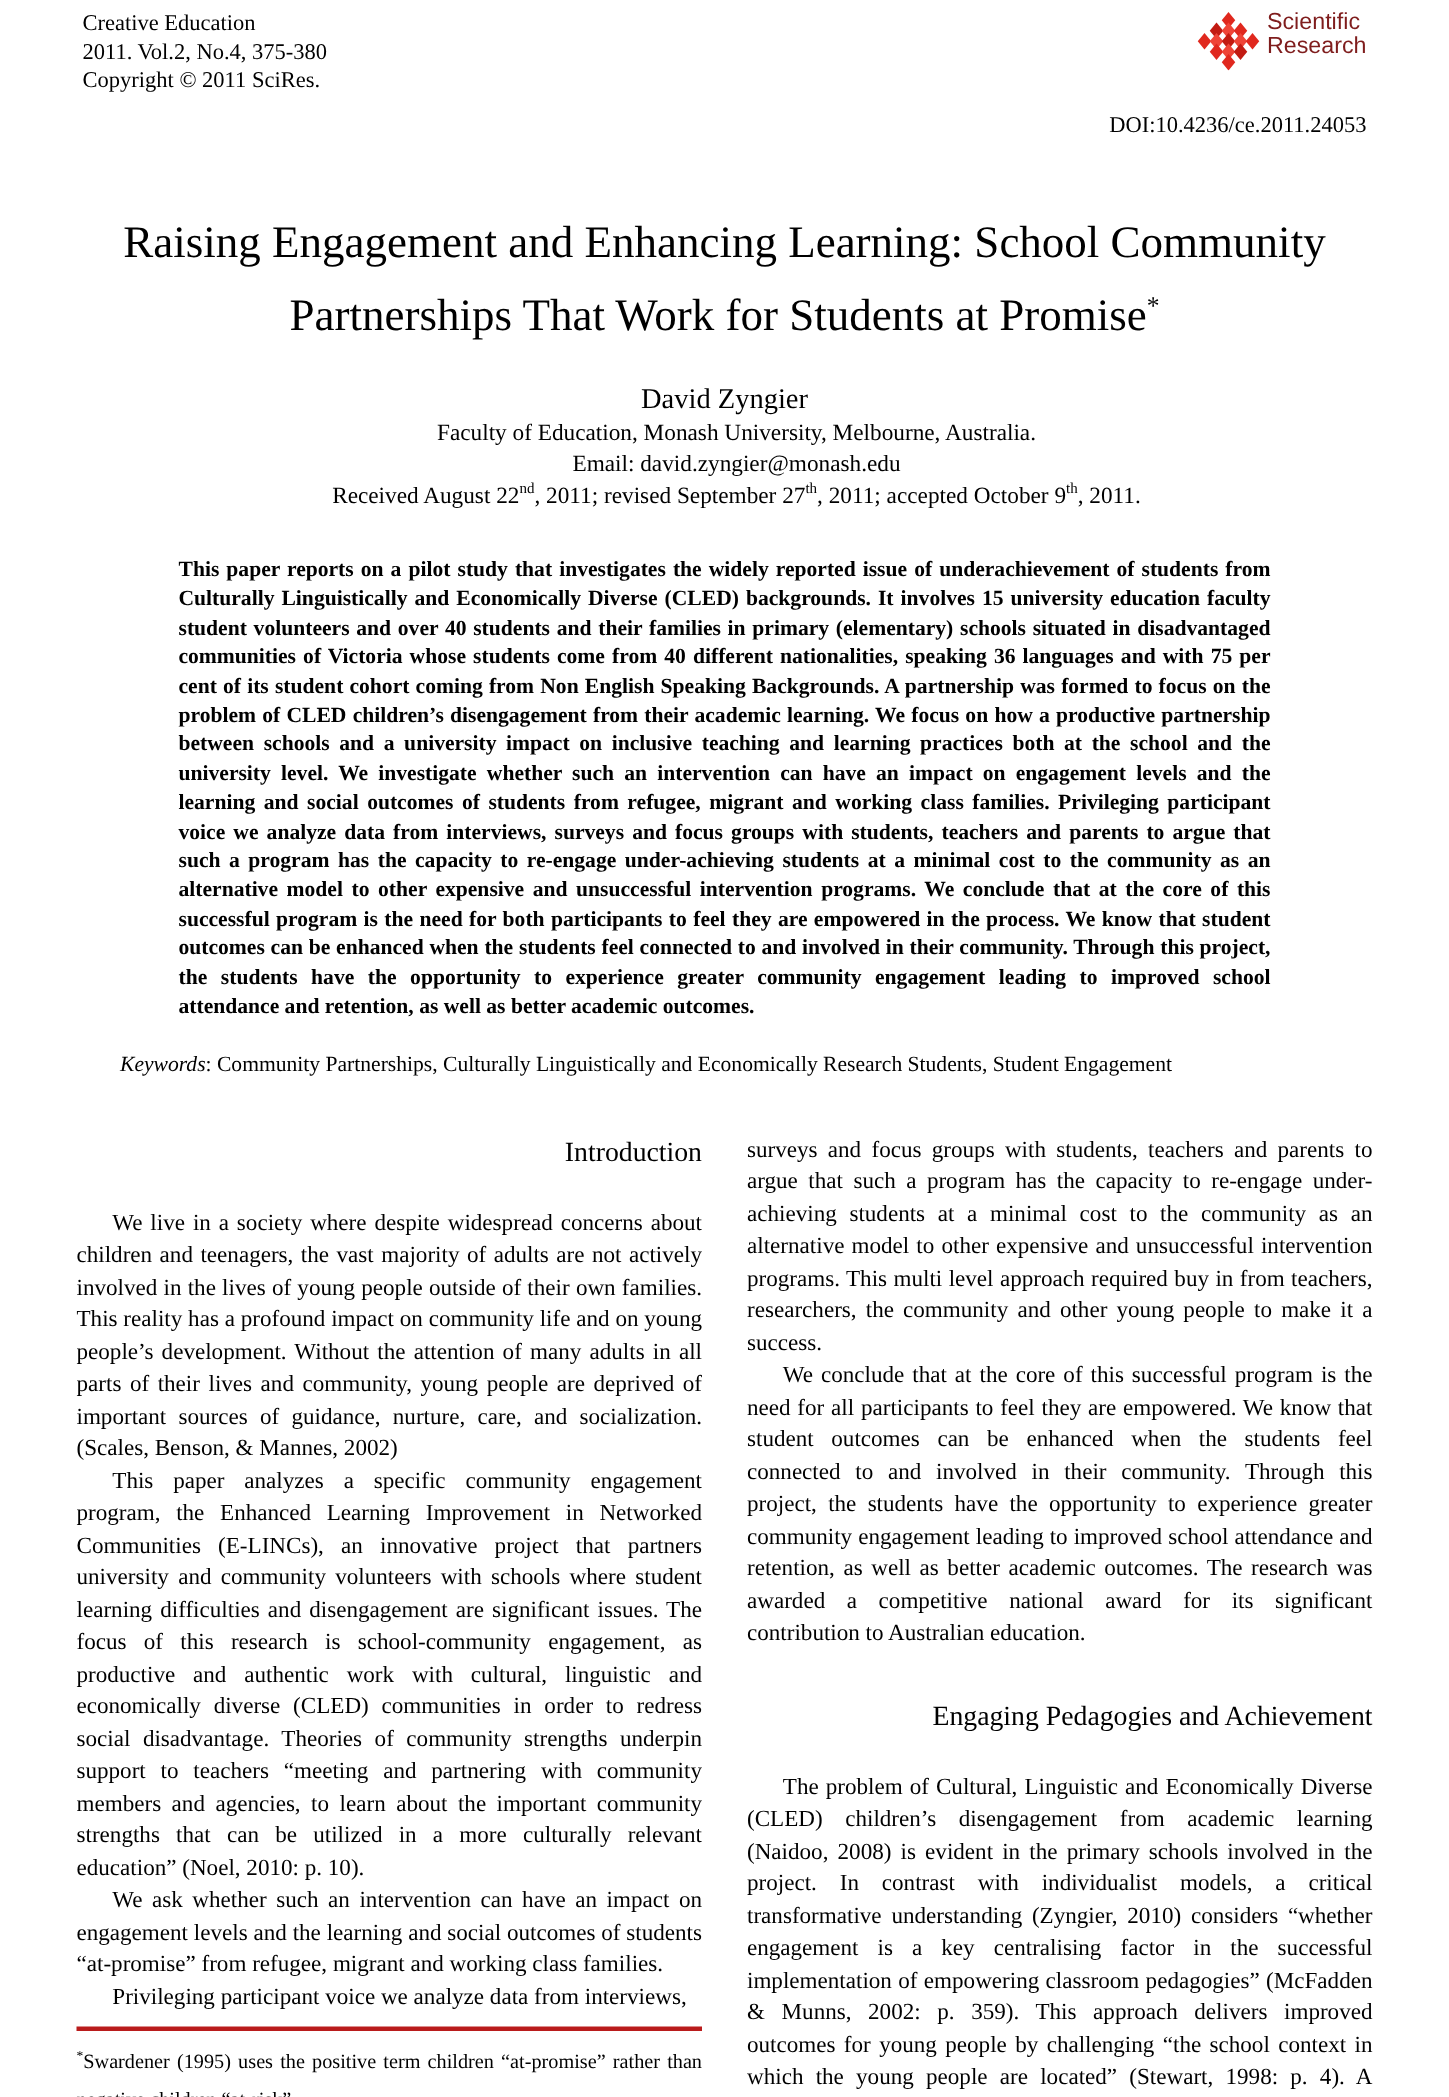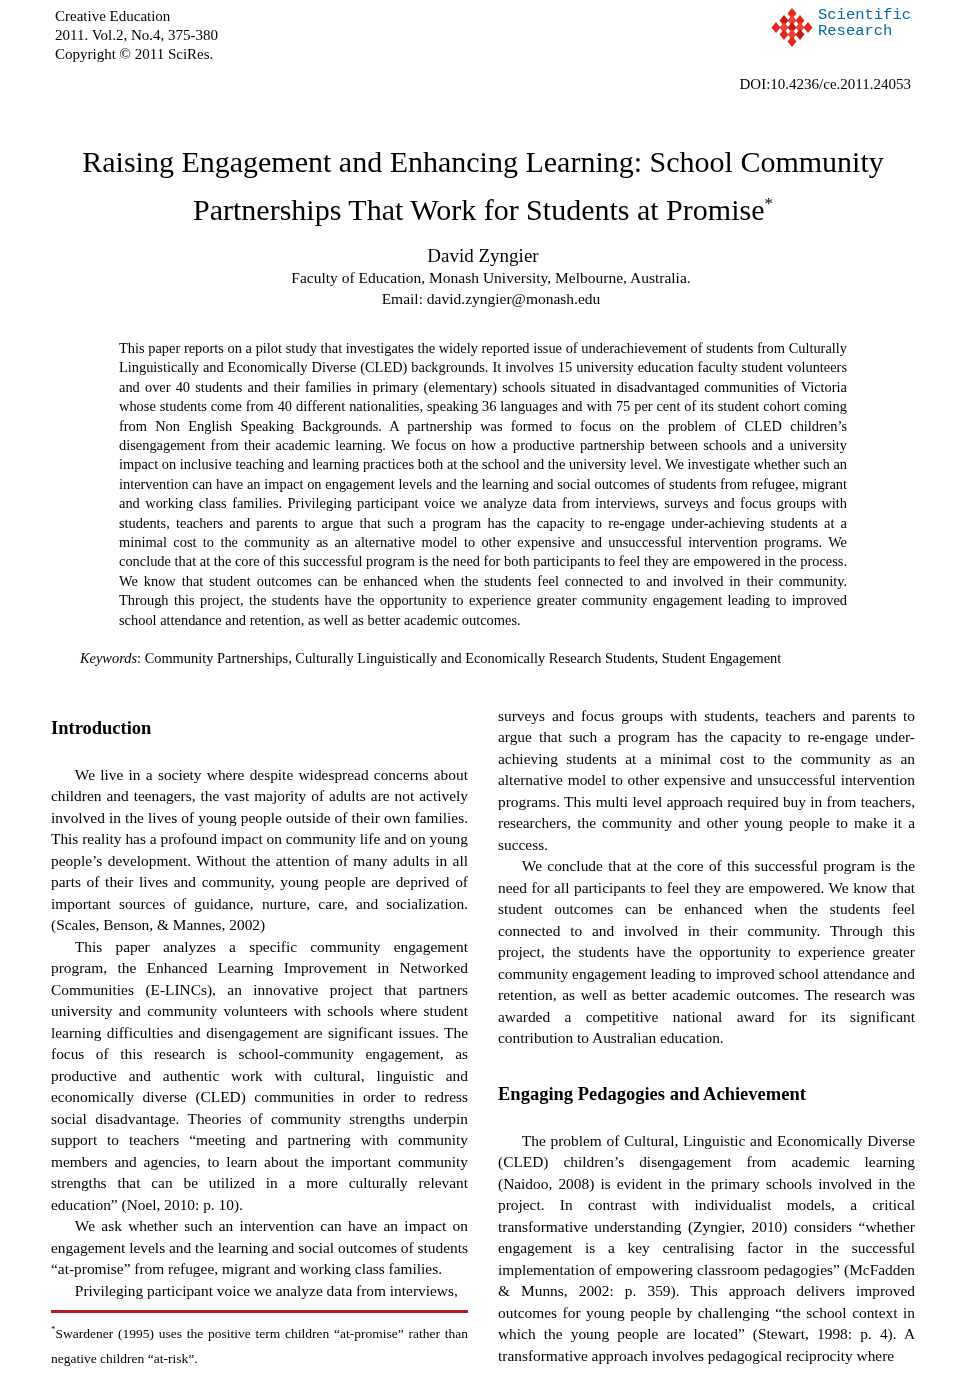--- a/index.html
+++ b/index.html
@@ -16,46 +16,47 @@
   .header {
     display:flex;
     justify-content:space-between;
     align-items:flex-start;
     padding:7px 8px 0 8px;
   }
   .header-left { font-size:15px; line-height:19px; }
   .header-right { text-align:right; }
   .logo-row { display:flex; align-items:flex-start; gap:5px; justify-content:flex-end; }
   .logo-text {
-    font-family:Liberation Mono, monospace;
+    font-family:Liberation Sans, sans-serif;
     font-size:15.5px; line-height:16px;
-    color:#0369a1;
+    color:#7f1d1d;
     text-align:left;
   }
   .doi { font-size:15px; margin-top:29px; }
   
   .title {
     margin:48px 0 0 0;
     text-align:center;
     font-size:30px;
     line-height:42px;
     font-weight:normal;
   }
   .title sup { font-size:17px; }
-  .author-block { text-align:center; margin-top:13px; }
+  .author-block { text-align:center; margin-top:23px; }
   .author-name { font-size:19px; line-height:23px; }
   .affiliation, .email, .received { font-size:15.5px; line-height:21px;padding-left:16px; }
   sup.small { font-size:10px; vertical-align:super; line-height:0; }
   
   .abstract {
     width:728px;
     margin:30px auto 0 auto;
     font-size:14.4px;
     line-height:19.4px;
     text-align:justify;
+    font-weight:bold;
   }
   .keywords {
     width:728px;
     margin:19px auto 0 auto;
     font-size:14.4px;
     line-height:19.4px;
     padding-left:78px;
     text-indent:-78px;
     text-align:left;
   }
@@ -68,23 +69,23 @@
     margin-top:36px;
   }
   .col {
     width:464px;
     font-size:15.4px;
     line-height:21.5px;
     text-align:justify;
   }
   .col h2 {
     font-size:18.5px;
-    font-weight:bold;
-    text-align:left;
-    margin:12px 0 25px 0;
+    font-weight:normal;
+    text-align:right;
+    margin:2px 0 25px 0;
     line-height:22px;
   }
   .col h2.second { margin-top:34px; }
   .col p { margin:0; }
   .col p.indent { text-indent:1.55em; }
   .footnote {
     margin-top:9px;
     border-top:3px solid #b91c1c;
     padding-top:4px;
     font-size:13.5px;
@@ -134,20 +135,21 @@
 
   <h1 class="title">
     <span>Raising Engagement and Enhancing Learning: School Community</span><br>
     <span>Partnerships That Work for Students at Promise</span><sup>*</sup>
   </h1>
 
   <div class="author-block">
     <div class="author-name">David Zyngier</div>
     <div class="affiliation">Faculty of Education, Monash University, Melbourne, Australia.</div>
     <div class="email">Email: david.zyngier@monash.edu</div>
+    <div class="received"><span>Received August 22</span><sup class="small">nd</sup><span>, 2011; revised September 27</span><sup class="small">th</sup><span>, 2011; accepted October 9</span><sup class="small">th</sup><span>, 2011.</span></div>
   </div>
 
   <div class="abstract">This paper reports on a pilot study that investigates the widely reported issue of underachievement of students from Culturally Linguistically and Economically Diverse (CLED) backgrounds. It involves 15 university education faculty student volunteers and over 40 students and their families in primary (elementary) schools situated in disadvantaged communities of Victoria whose students come from 40 different nationalities, speaking 36 languages and with 75 per cent of its student cohort coming from Non English Speaking Backgrounds. A partnership was formed to focus on the problem of CLED children’s disengagement from their academic learning. We focus on how a productive partnership between schools and a university impact on inclusive teaching and learning practices both at the school and the university level. We investigate whether such an intervention can have an impact on engagement levels and the learning and social outcomes of students from refugee, migrant and working class families. Privileging participant voice we analyze data from interviews, surveys and focus groups with students, teachers and parents to argue that such a program has the capacity to re-engage under-achieving students at a minimal cost to the community as an alternative model to other expensive and unsuccessful intervention programs. We conclude that at the core of this successful program is the need for both participants to feel they are empowered in the process. We know that student outcomes can be enhanced when the students feel connected to and involved in their community. Through this project, the students have the opportunity to experience greater community engagement leading to improved school attendance and retention, as well as better academic outcomes.</div>
 
   <div class="keywords"><span class="kw-label">Keywords</span><span>: Community Partnerships, Culturally Linguistically and Economically Research Students, Student Engagement</span></div>
 
   <div class="columns">
 
     <div class="col">
       <h2>Introduction</h2>

